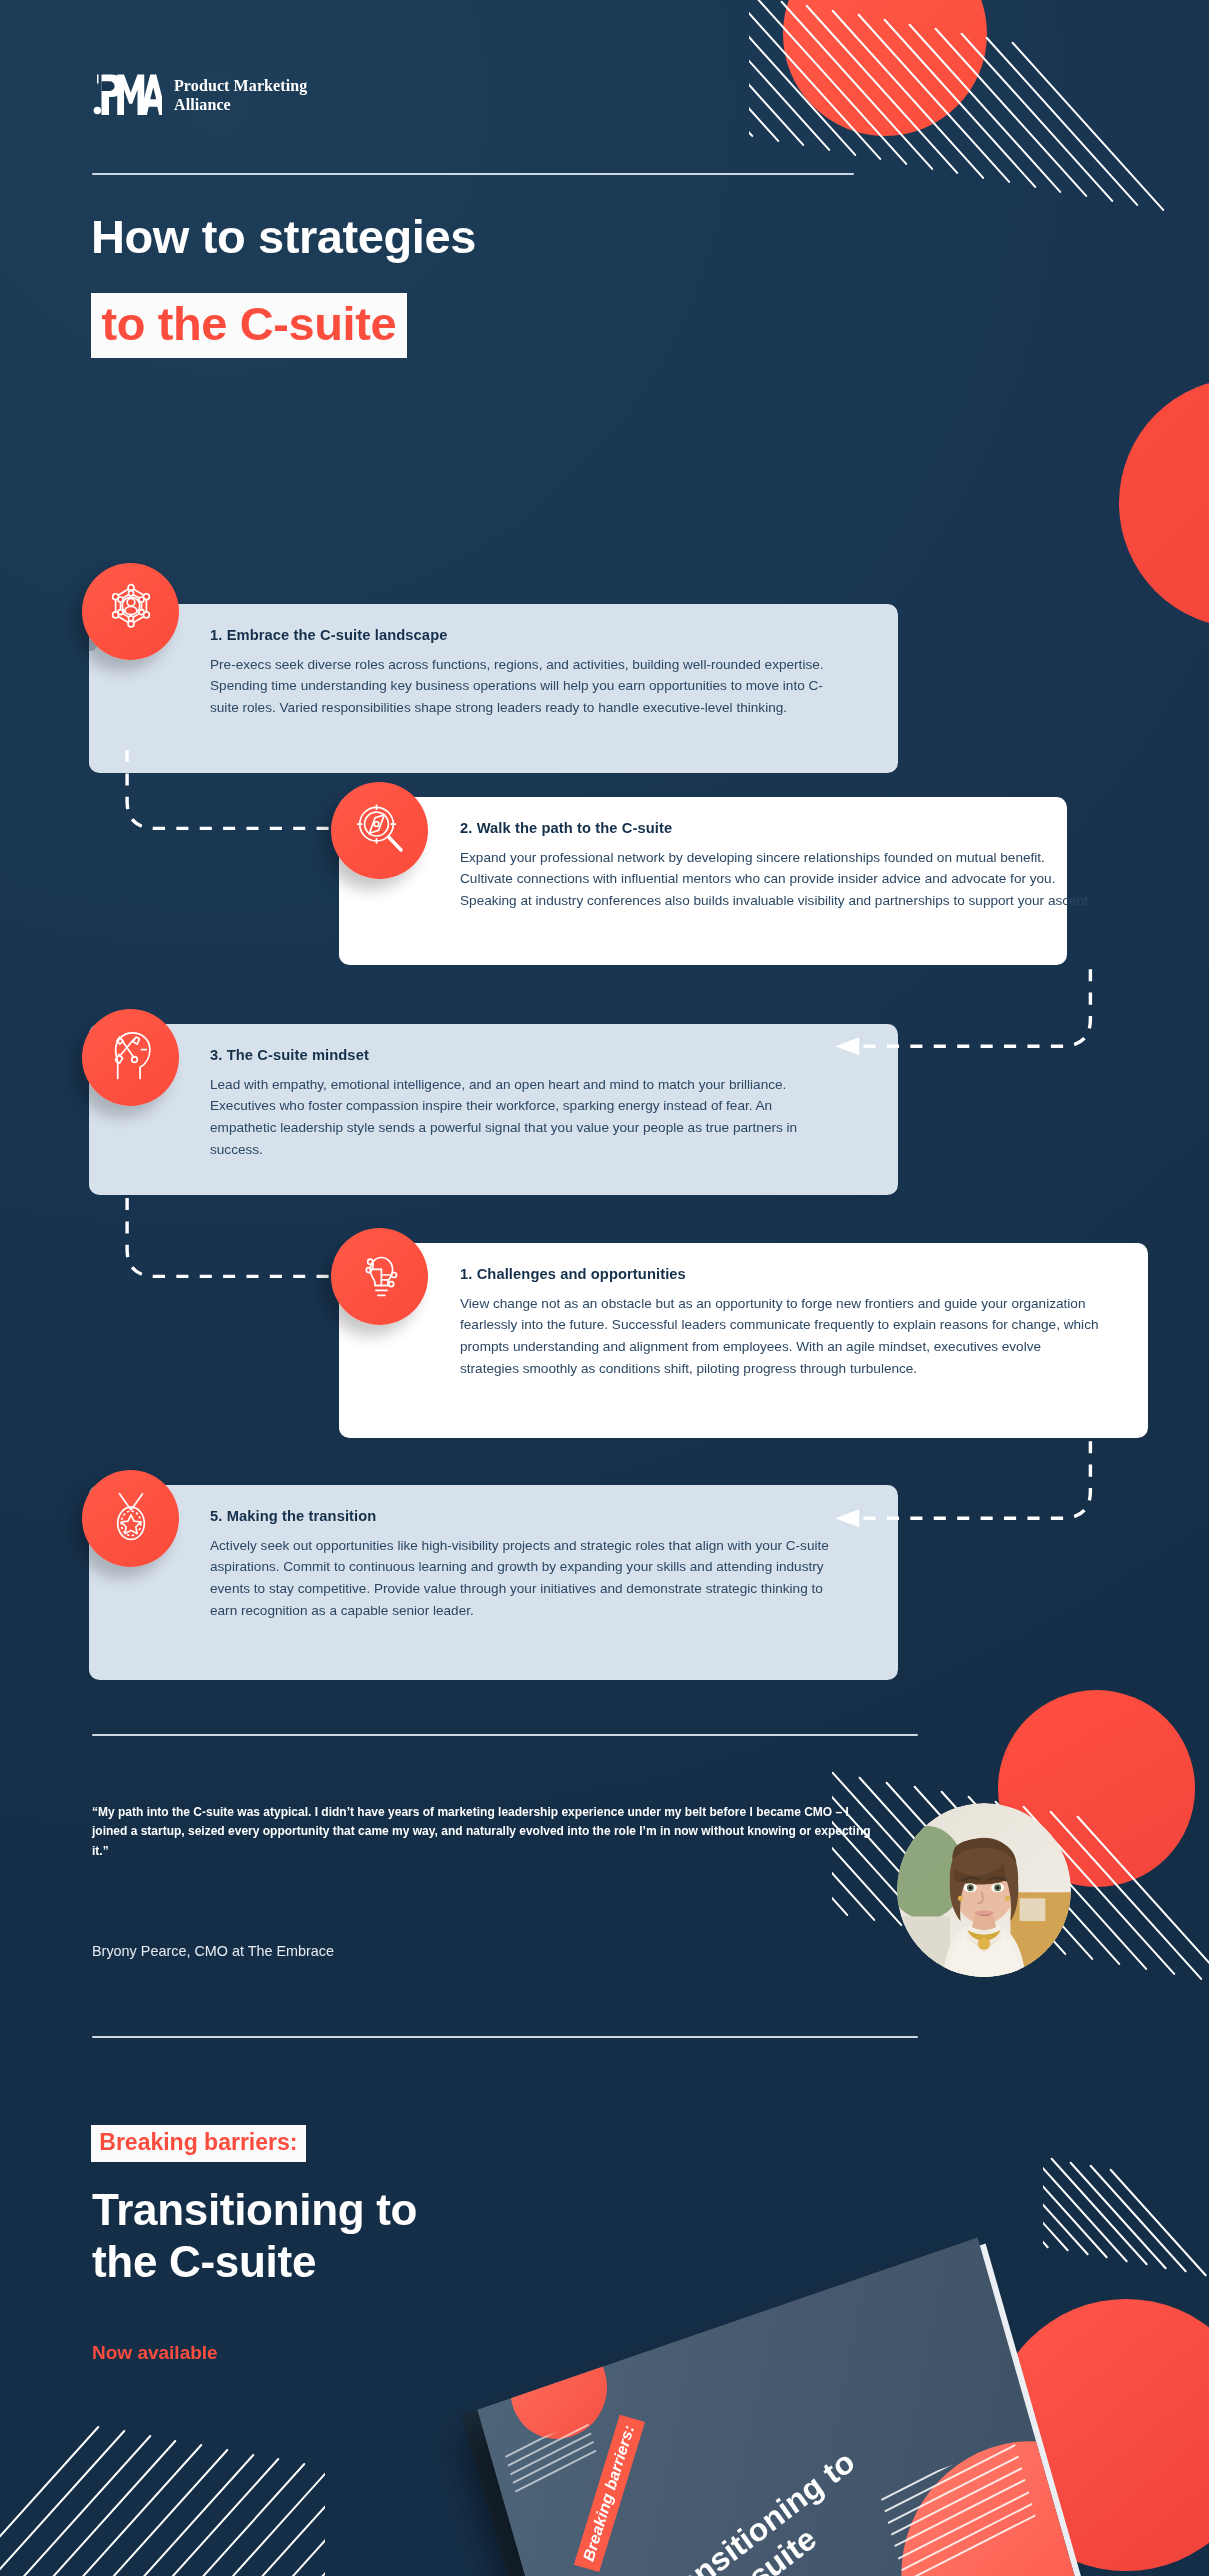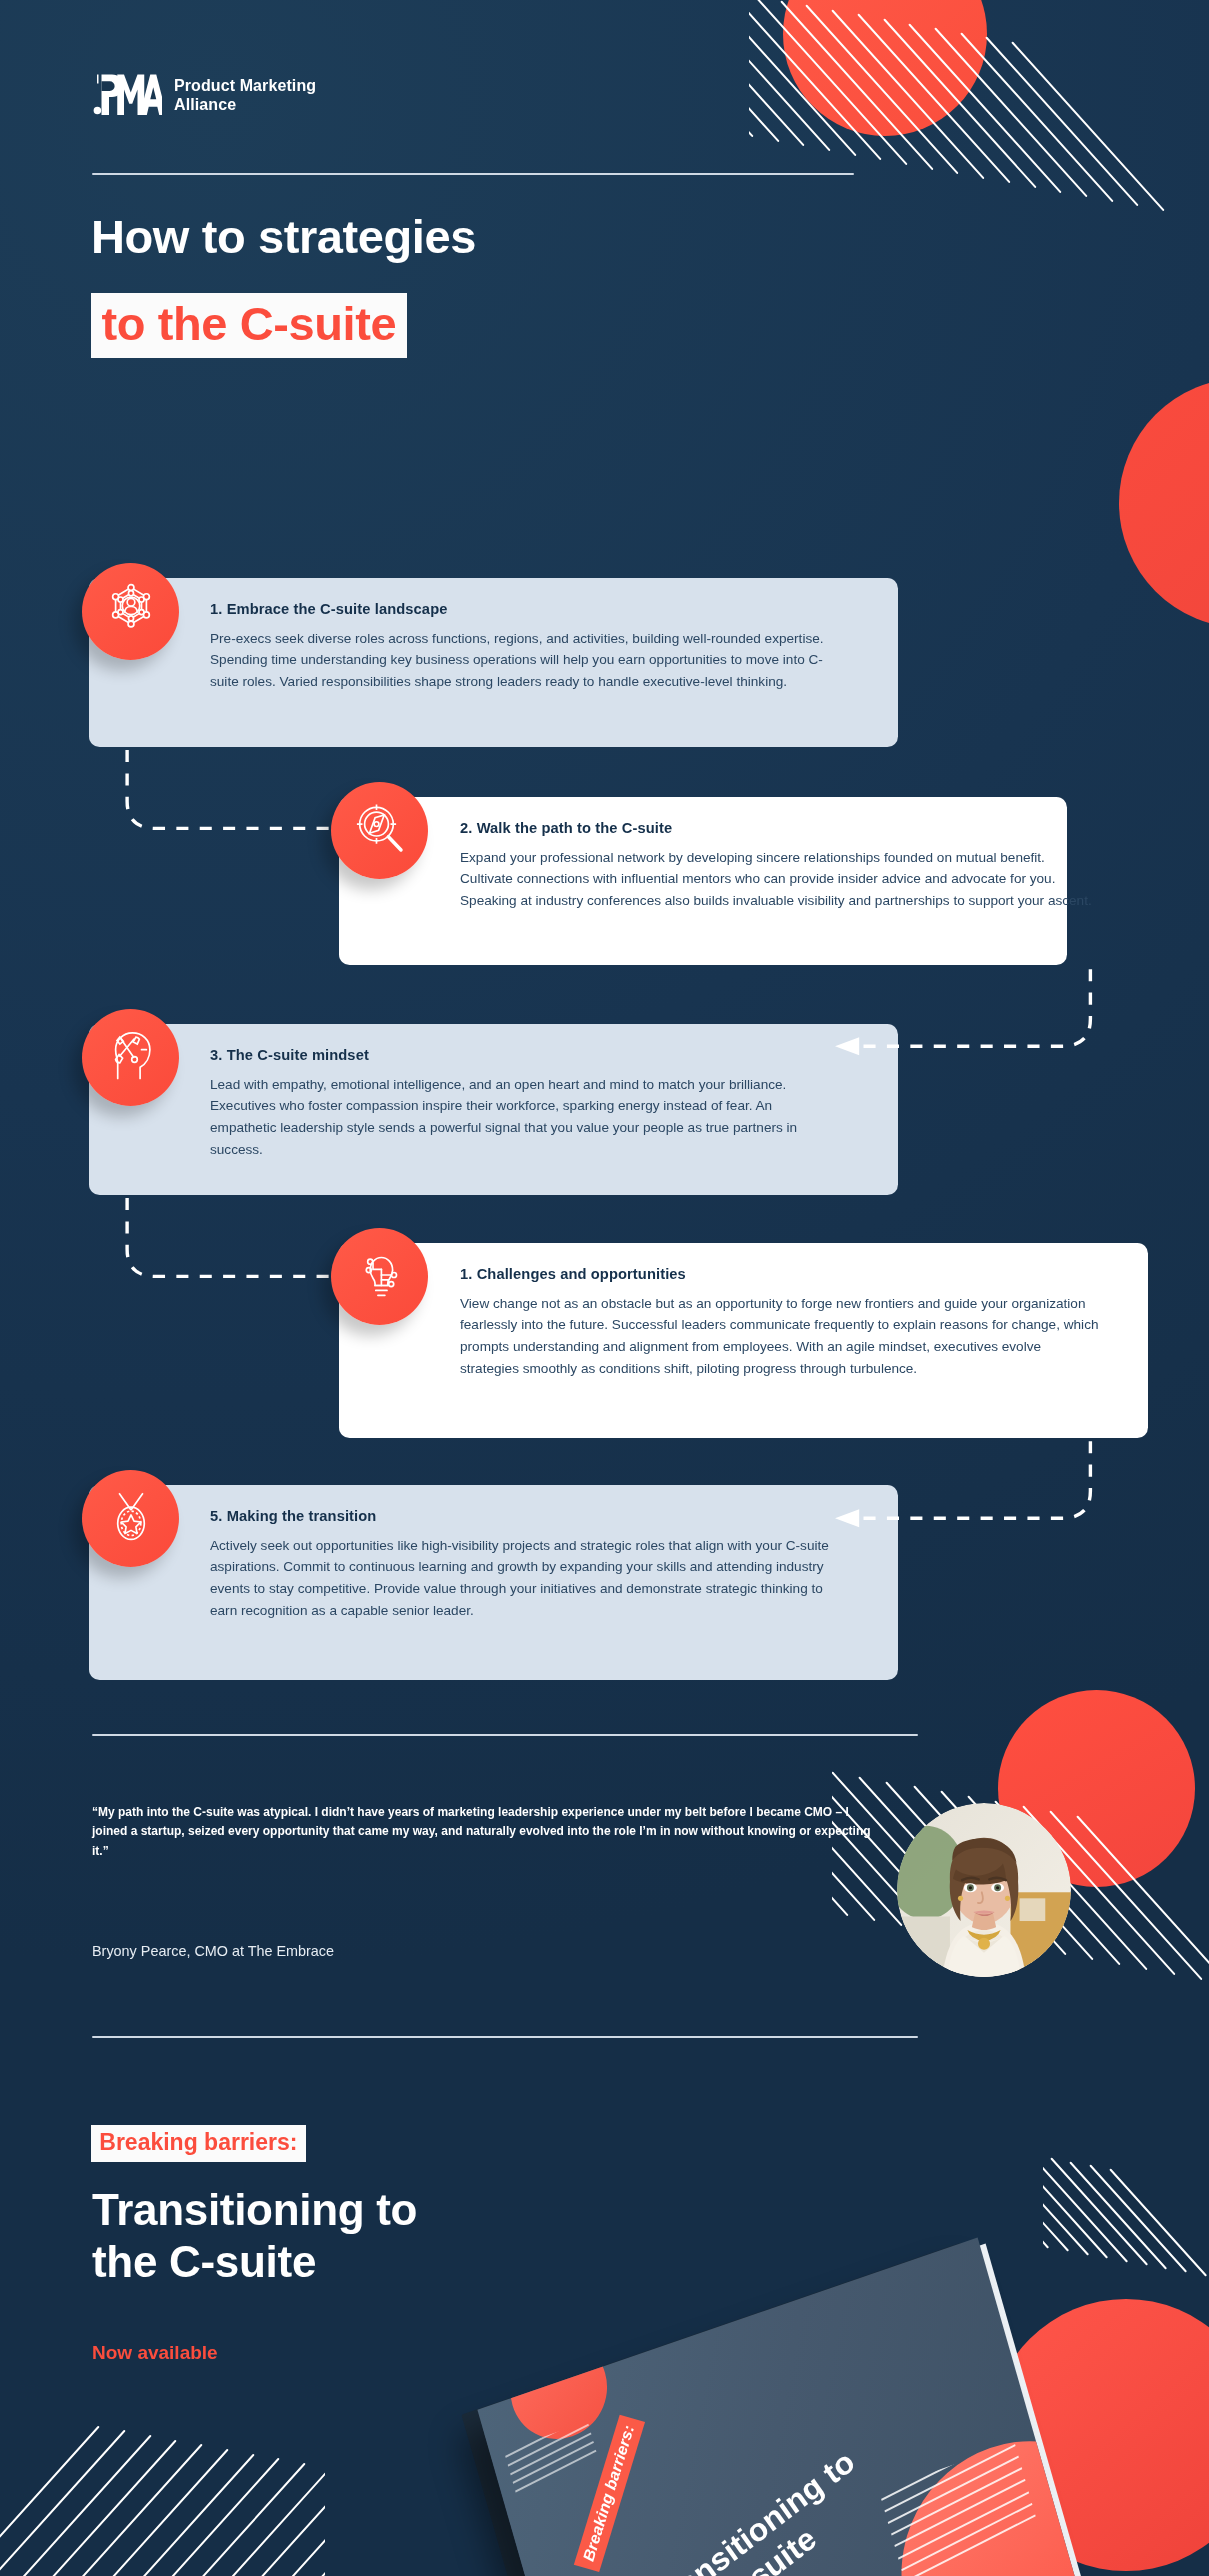--- a/index.html
+++ b/index.html
@@ -33,21 +33,21 @@
     position:absolute; display:block; height:1.9px; background:#ffffff;
     transform-origin:left center; border-radius:1.5px;
   }
 
   .hatch-tr { right:-7.6px; top:-30px; width:469px; height:469px; }
   .hatch-br { right:-15px; top:1716px; width:393px; height:423px; }
   .hatch-bl { left:-30px; top:2367px; width:355px; height:227px; }
   .hatch-bk { left:1043px; top:2132px; width:197px; height:181px; }
 
   
-  .logo { position:absolute; left:92px; top:73px; display:flex; align-items:center; gap:12px; }
+  .logo { position:absolute; left:92px; top:73px; display:flex; align-items:center; gap:12px;font-family:Liberation Serif, serif; }
   .logo-mark { width:70px; height:45px; position:relative; }
   .logo-text { color:#ffffff; font-size:16px; font-weight:700; line-height:1.18; letter-spacing:0.1px; }
 
   .rule { position:absolute; height:1.5px; background:#cfd9e4; border-radius:1.5px; }
   .rule-top    { left:92px; top:173px; width:762px; }
   .rule-quote1 { left:92px; top:1734px; width:826px; }
   .rule-quote2 { left:92px; top:2036px; width:826px; }
 
   h1.title { position:absolute; left:91px; top:212px; color:#ffffff;
              font-size:47px; font-weight:700; letter-spacing:-0.4px; line-height:1.06; }
@@ -217,21 +217,21 @@
     </span>
   </div>
 
   <div class="rule rule-top"></div>
 
   <h1 class="title">How to strategies</h1>
   <div class="title-hl">to the C-suite</div>
 
 
   <div id="steps-layer">
-      <div class="card light" style="left: 89px; top: 578px; width: 809px; height: 169px;">
+      <div class="card light" style="left: 89px; top: 604px; width: 809px; height: 169px;">
         <div class="card-tail" style="left: 0px; top: 0px; background: linear-gradient(135deg, rgb(141, 157, 176) 0%, rgb(170, 185, 201) 55%, rgba(215, 225, 236, 0) 56%); border-top-left-radius: 10.6px;"></div>
         <div class="card-inner" style="left: 121px; top: 23px; width: 628px;">
           <div class="card-head">1. Embrace the C-suite landscape</div>
           <div class="card-body">Pre-execs seek diverse roles across functions, regions, and activities, building well-rounded expertise. Spending time understanding key business operations will help you earn opportunities to move into C-suite roles. Varied responsibilities shape strong leaders ready to handle executive-level thinking.</div>
         </div>
       </div>
       <div class="badge" style="left: 82px; top: 563px; box-shadow: rgba(0, 0, 0, 0.22) -9px 10.6px 15px;">
         <span><svg viewBox="0 0 80 80" fill="none" stroke="#fff" stroke-width="2.4">
     <path d="M40 8 62 21v26L40 60 18 47V21z"></path>
             <path d="M40 16 55 25v18L40 52 25 43V25z"></path>

